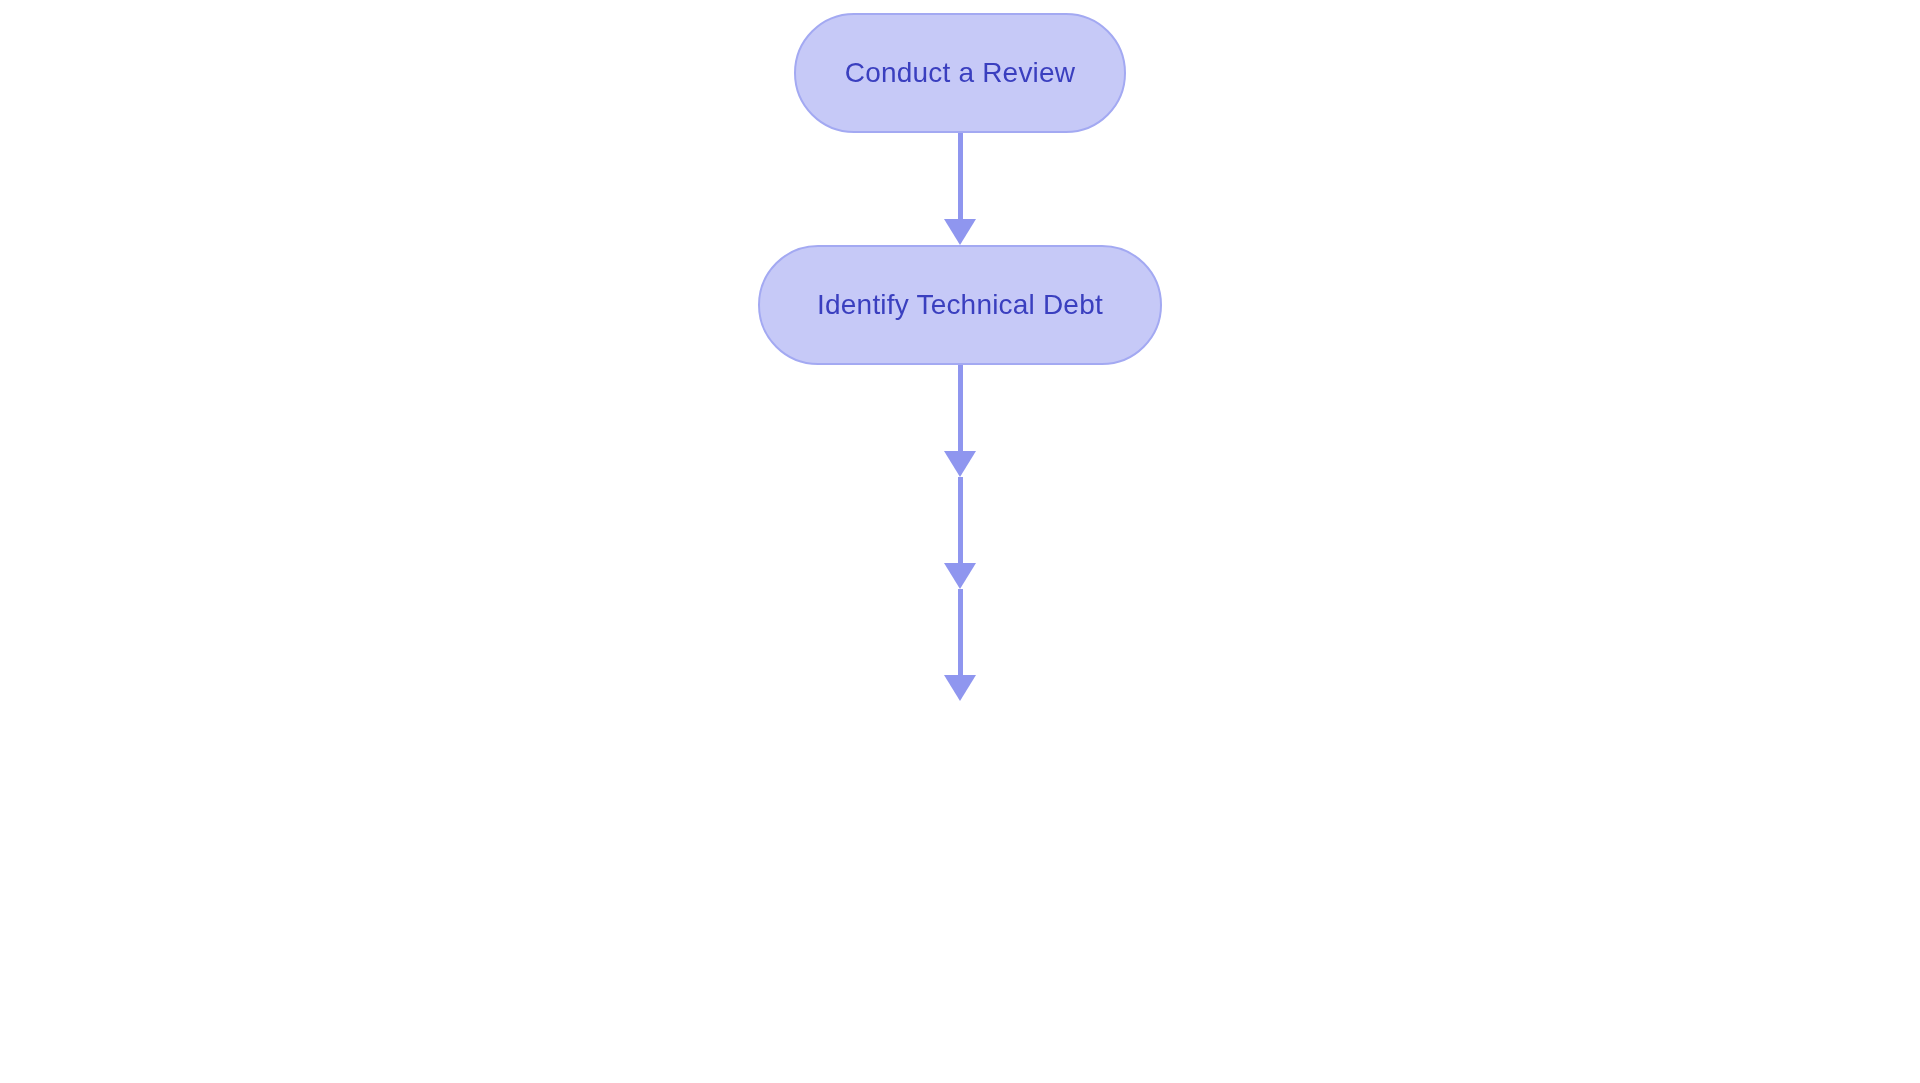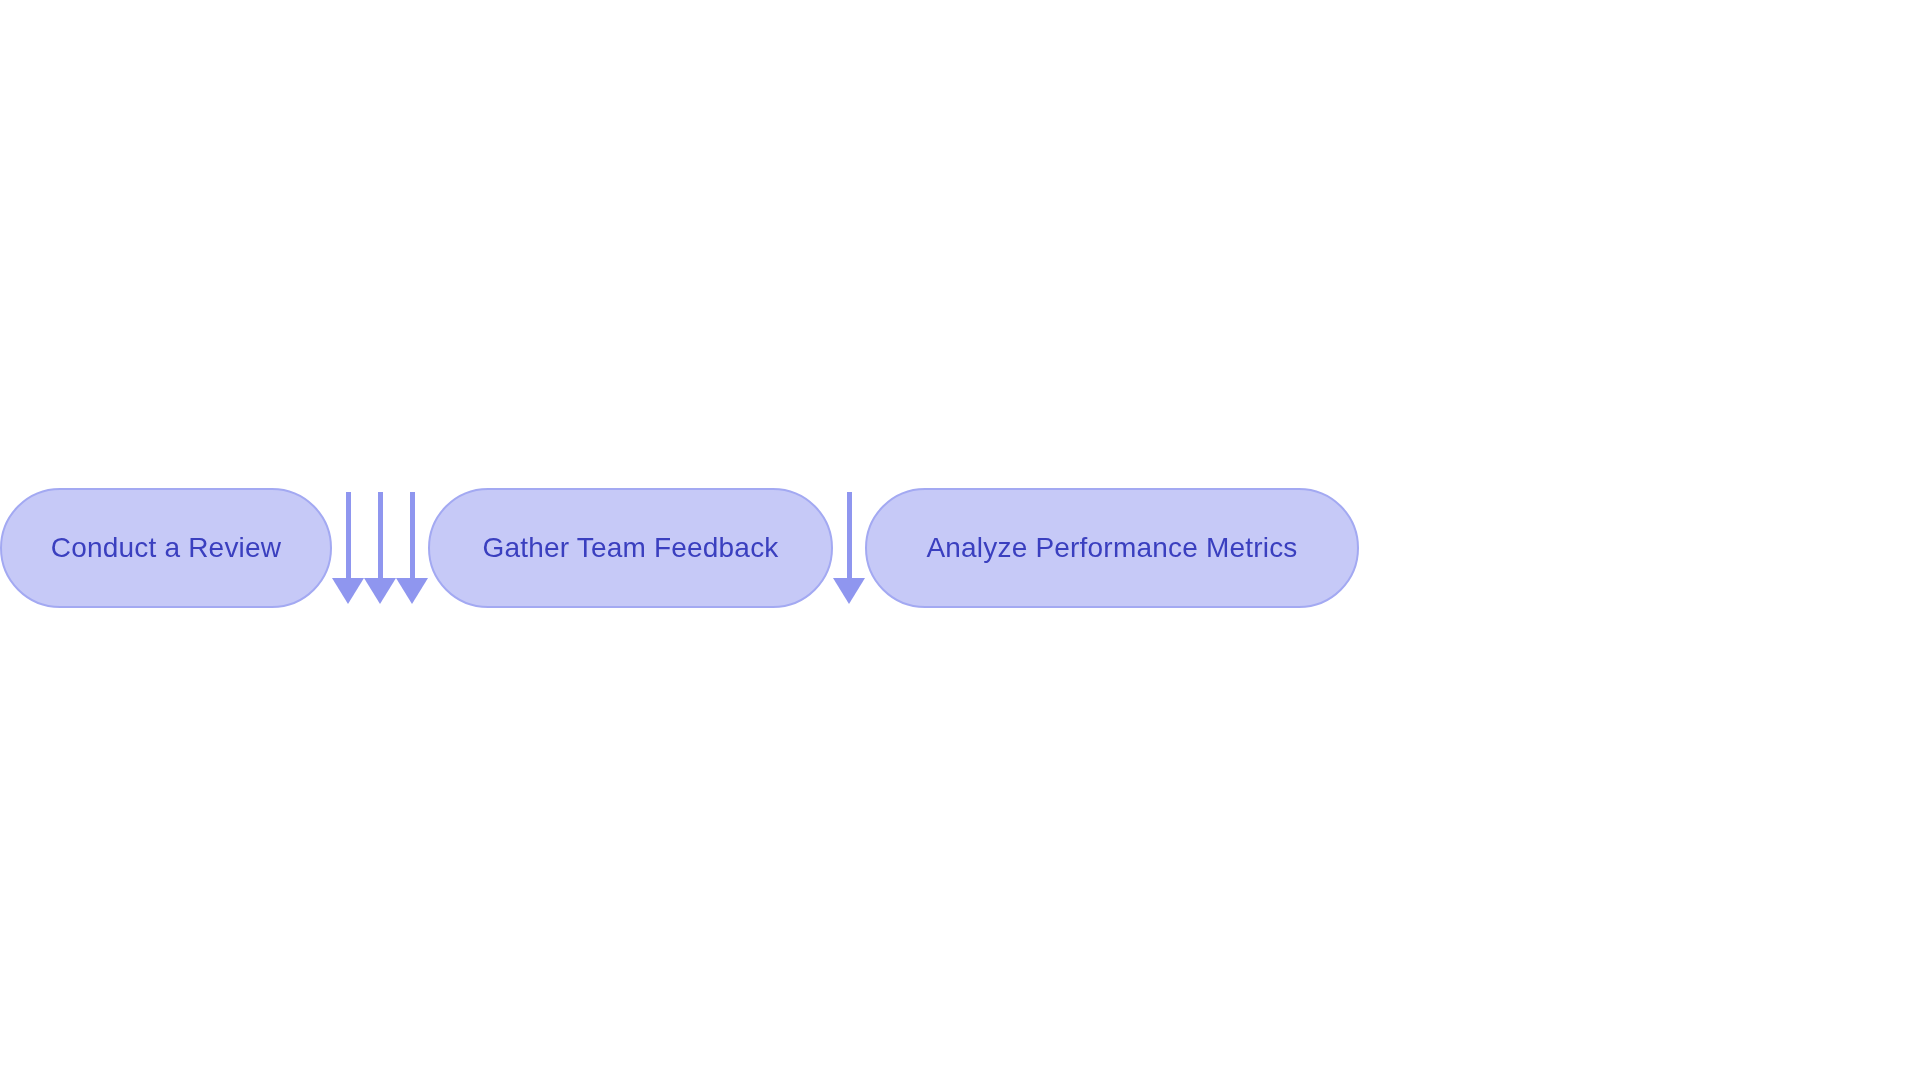--- a/index.html
+++ b/index.html
@@ -15,21 +15,21 @@
     height: 1083px;
     background: var(--background);
     overflow: hidden;
     font-family: "Liberation Sans", sans-serif;
   }
   .flowchart {
     width: 1920px;
     height: 1083px;
     padding-top: 13px;
     display: flex;
-    flex-direction: row;
+    flex-direction: column;
     align-items: center;
   }
   .node {
     height: 120px;
     border-radius: 60px;
     background: var(--node-fill);
     border: 2px solid var(--node-border);
     display: flex;
     align-items: center;
     justify-content: center;
@@ -69,38 +69,35 @@
 
   <div class="node" style="width:332px">
     <span class="node-label">Conduct a Review</span>
   </div>
 
   <div class="arrow" aria-hidden="true">
     <div class="stem"></div>
     <div class="head"></div>
   </div>
 
+  <div class="node" style="width:404px">
+    <span class="node-label">Identify Technical Debt</span>
+  </div>
 
   <div class="arrow" aria-hidden="true">
     <div class="stem"></div>
     <div class="head"></div>
   </div>
 
 
   <div class="arrow" aria-hidden="true">
     <div class="stem"></div>
     <div class="head"></div>
   </div>
 
-  <div class="node" style="width:405px">
-    <span class="node-label">Gather Team Feedback</span>
-  </div>
 
   <div class="arrow" aria-hidden="true">
     <div class="stem"></div>
     <div class="head"></div>
   </div>
 
-  <div class="node" style="width:494px">
-    <span class="node-label">Analyze Performance Metrics</span>
-  </div>
 
 </div>
 
 </body></html>

